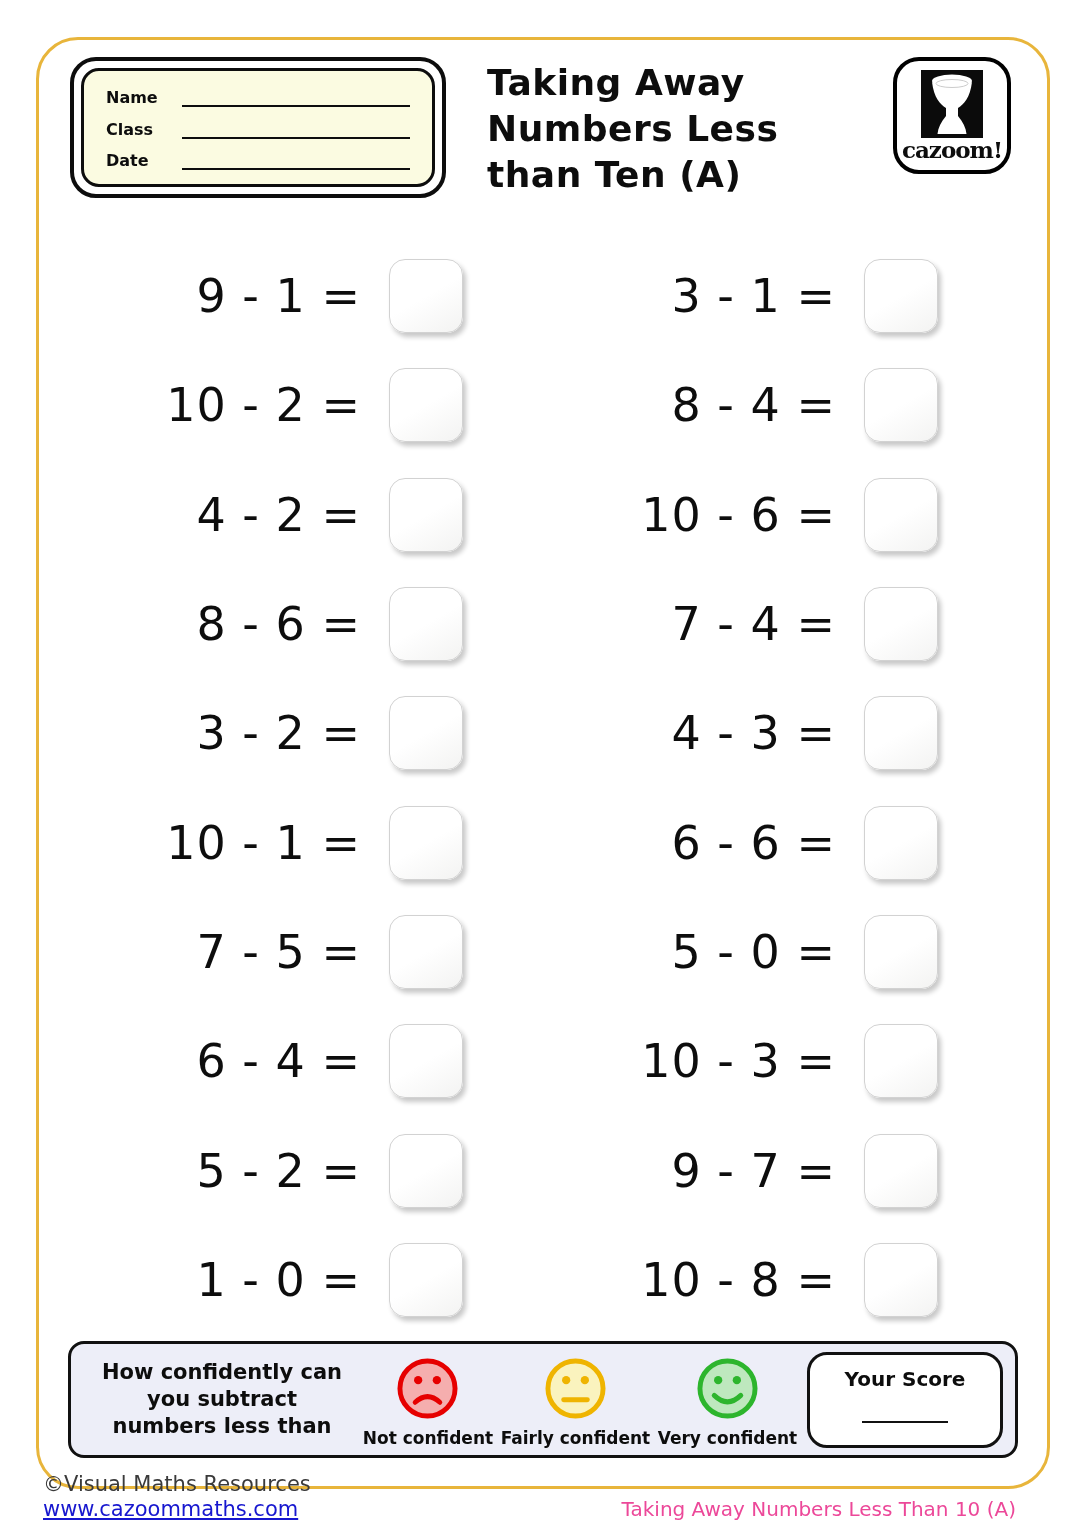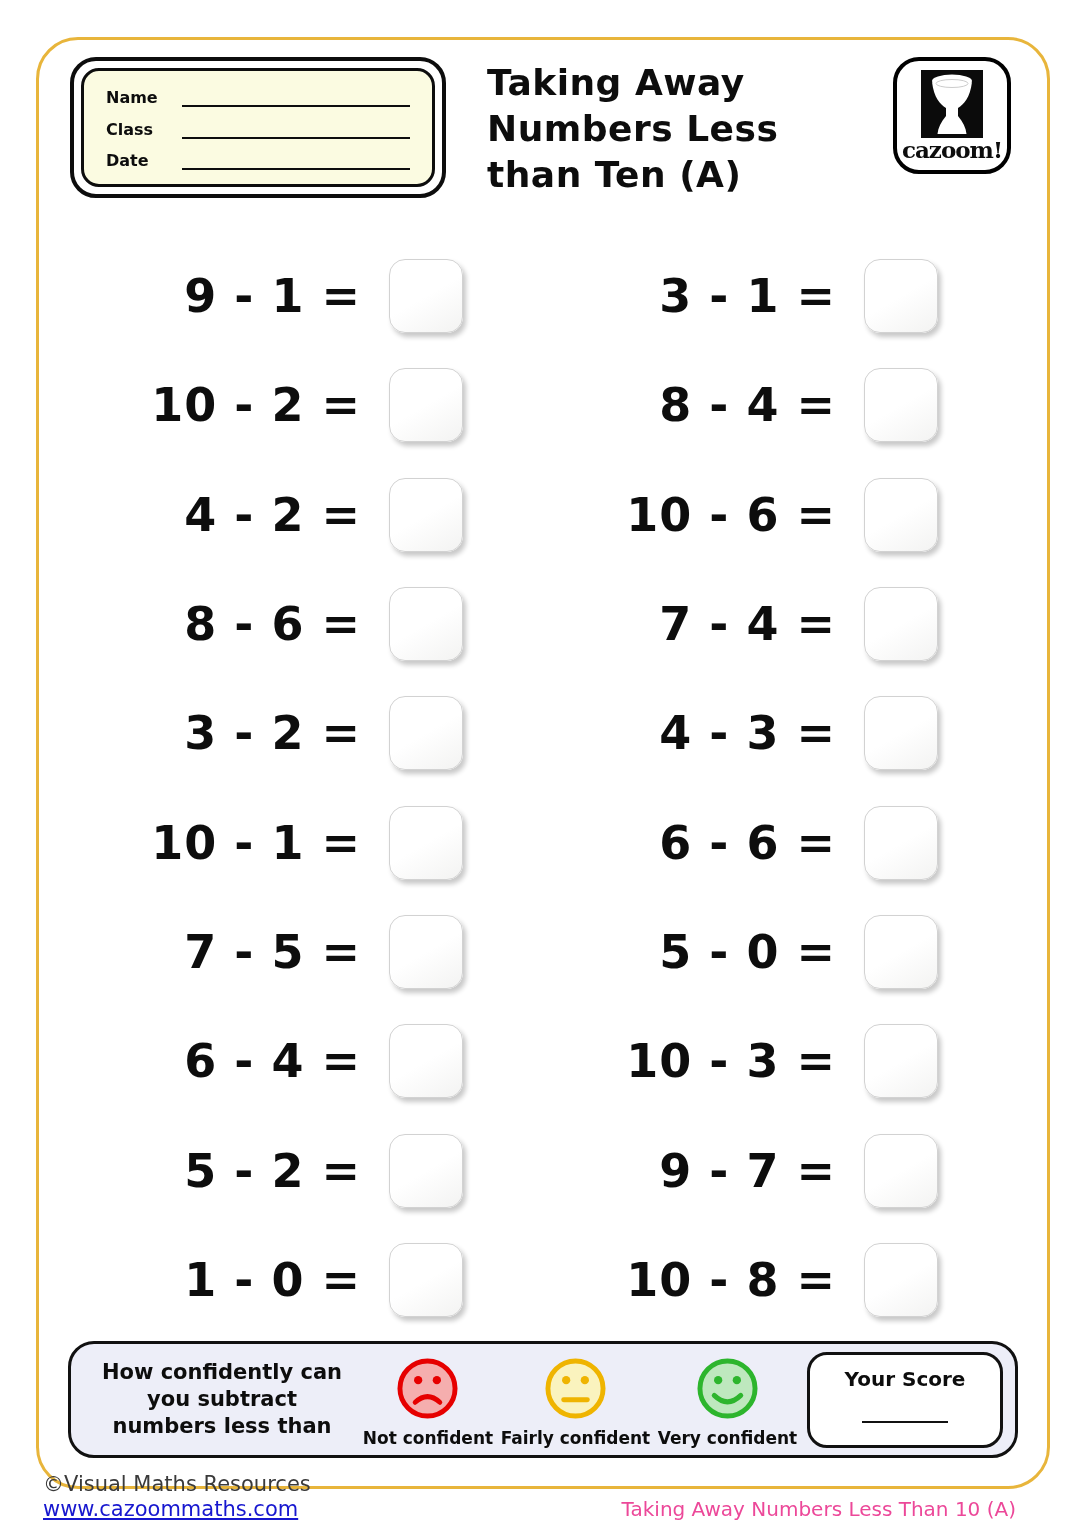--- a/index.html
+++ b/index.html
@@ -31,30 +31,30 @@
   .logo-drum-bg { width:62px; height:68px; display:block; }
   .logo-text { font-family:"DejaVu Serif","Liberation Serif",serif; font-weight:bold;
     font-size:23px; color:#0d0d0d; letter-spacing:-1px; margin-top:-2px; }
 
   
   .col { position:absolute; top:258px; height:1060px;
     display:flex; flex-direction:column; justify-content:space-between; }
   .col-left  { left:70px;  width:393px; }
   .col-right { left:553px; width:385px;text-align:right; }
   .problem-row { display:flex; justify-content:flex-end; align-items:center; height:76px; }
-  .equation { font-size:46px; font-weight:bold; color:#0d0d0d; margin-right:28px;
+  .equation { font-size:46px; font-weight:normal; color:#0d0d0d; margin-right:28px;
     letter-spacing:1px; white-space:nowrap; }
   .answer-box { width:74px; height:74px; flex-shrink:0; border-radius:16px;
     border:1px solid #d2d2d2;
     background:linear-gradient(150deg,#ffffff 50%,#f3f3f2 100%);
     box-shadow:3px 4px 5px rgba(0,0,0,0.22), inset 1px 1px 2px #ffffff; }
 
   
   .conf-bar { position:absolute; left:68px; top:1341px; width:950px; height:117px;
-    border:3.5px solid #111; border-radius:26px; background:#EDEEF8;
+    border:3.5px solid #111; border-radius:16px; background:#EDEEF8;
     display:flex; align-items:center; padding:0 12px 0 20px; }
   .conf-question { width:262px; text-align:center; font-weight:bold; font-size:21px;
     line-height:27px; color:#0d0d0d; }
   .conf-options { flex:1; display:flex; justify-content:space-around; align-items:center;
     padding:0 6px; }
   .conf-option { display:flex; flex-direction:column; align-items:center; margin-top:6px; }
   .conf-label { font-weight:bold; font-size:17px; color:#0d0d0d; margin-top:8px; white-space:nowrap; }
   .score-box { width:196px; height:96px; background:#fff; border:3.5px solid #111;
     border-radius:20px; flex-shrink:0; display:flex; flex-direction:column; align-items:center;
     padding-top:12px; }

